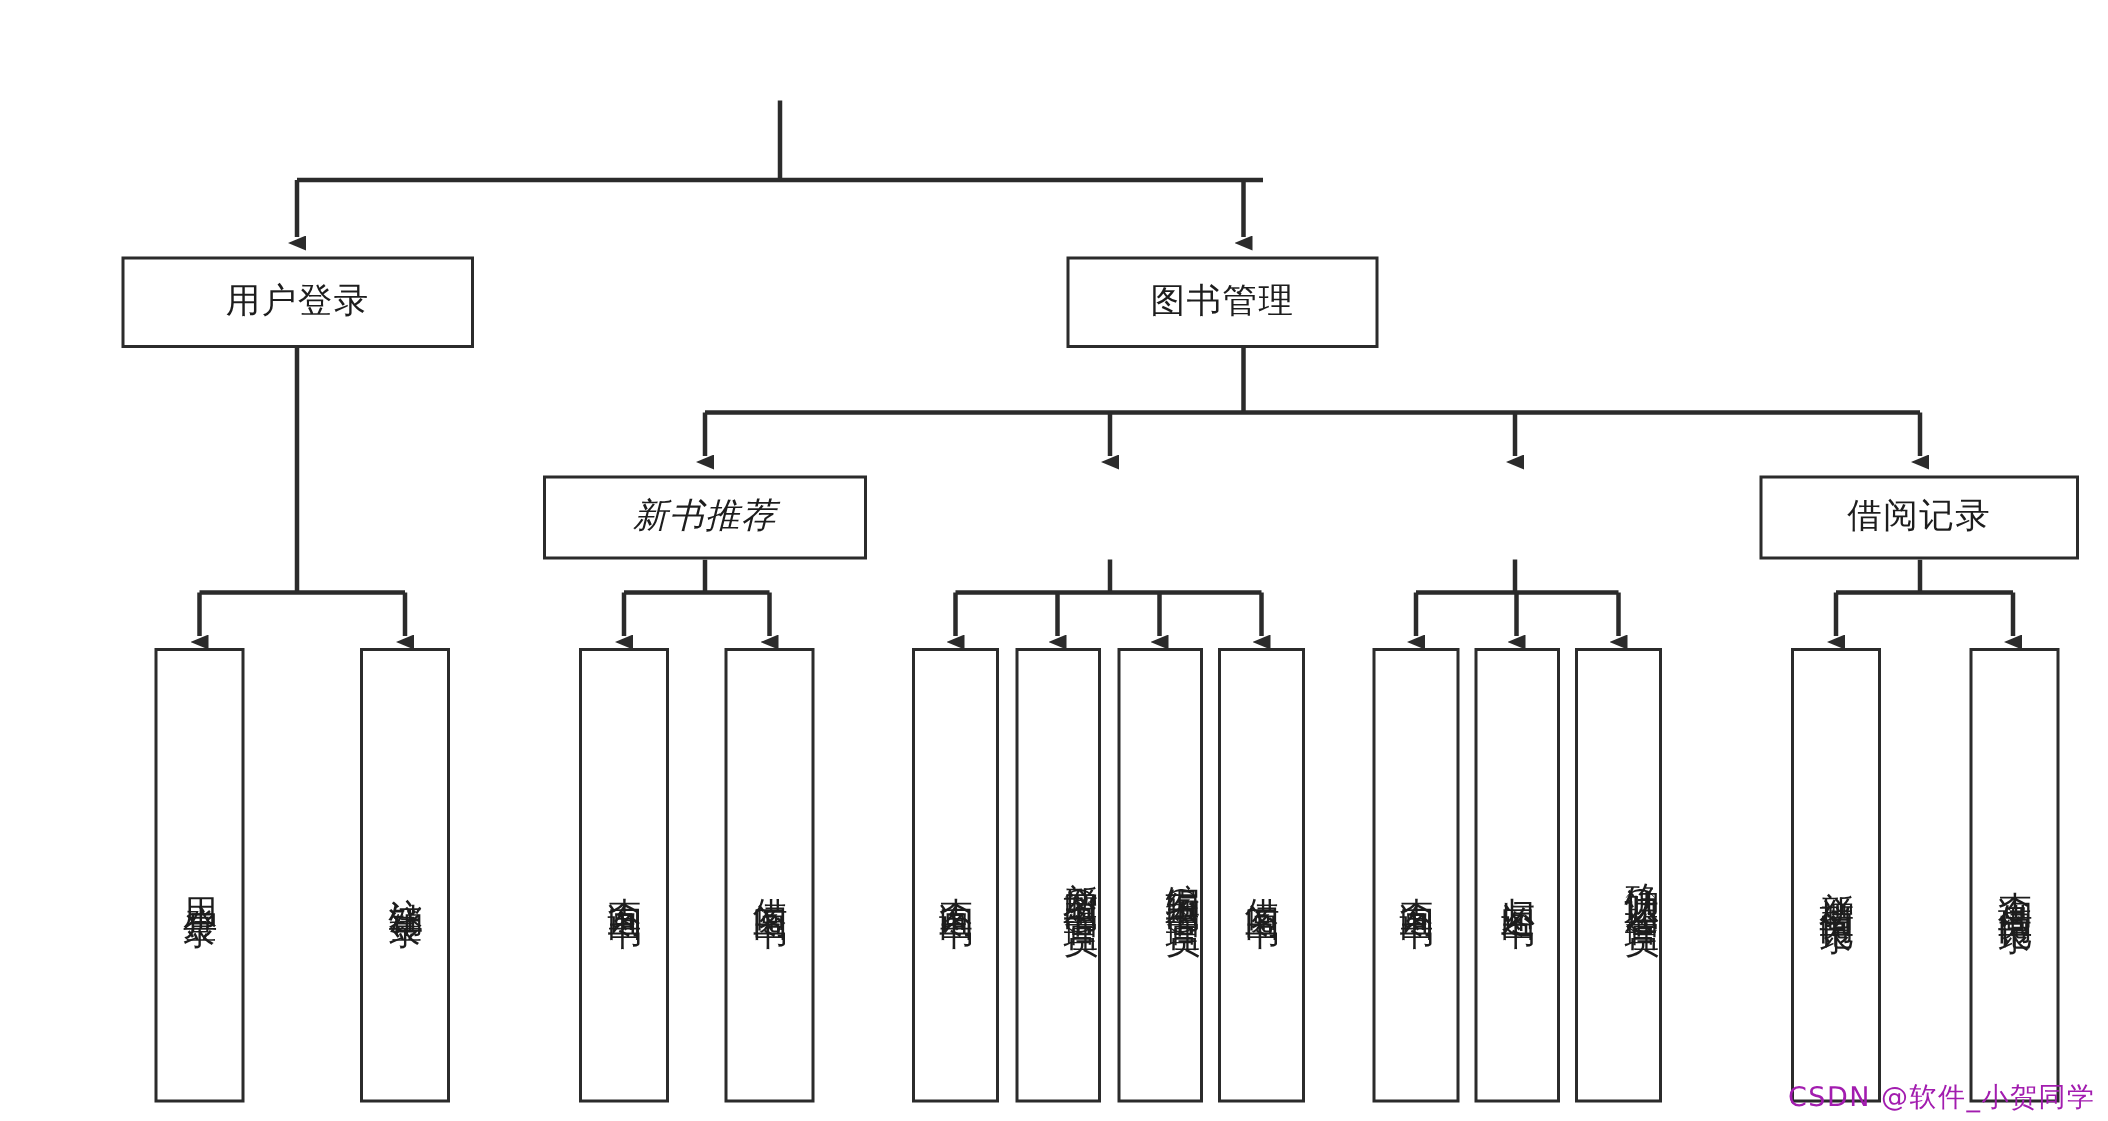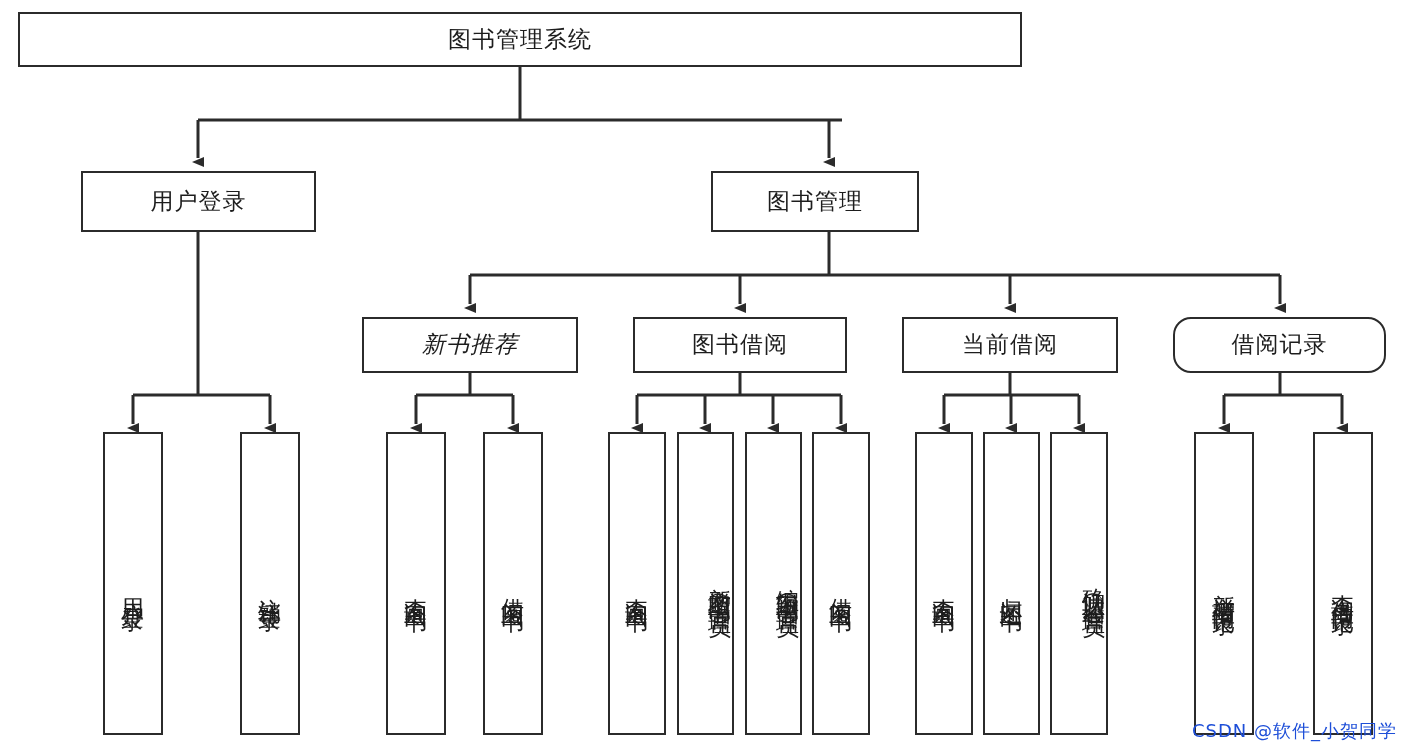--- a/index.html
+++ b/index.html
@@ -48,21 +48,21 @@
     justify-content:center;
   }
   .node.vert.root-leaf{
     align-items:center;
   }
   .watermark{
     position:absolute;
     right:8px;
     bottom:4px;
     font-size:18px;
-    color:#1d4ed8;
+    color:#a21caf;
     letter-spacing:1px;
     white-space:nowrap;
     user-select:none;
     margin-left:40px;
   }
 </style>
 </head>
 <body>
 
 <div id="canvas">
@@ -110,41 +110,32 @@
       <path d="M1011,395 L1011,424" marker-end="url(#arrow)"></path>
       <path d="M1079,395 L1079,424" marker-end="url(#arrow)"></path>
 
       <path d="M1280,373 L1280,395"></path>
       <path d="M1224,395 L1342,395"></path>
       <path d="M1224,395 L1224,424" marker-end="url(#arrow)"></path>
       <path d="M1342,395 L1342,424" marker-end="url(#arrow)"></path>
     </g>
   </svg>
 
-  <div class="node horiz" style="left:18px; top:12px; width:1004px; height:55px;">
-    <span>图书管理系统</span>
-  </div>
 
   <div class="node horiz" style="left:81px; top:171px; width:235px; height:61px;">
     <span>用户登录</span>
   </div>
   <div class="node horiz" style="left:711px; top:171px; width:208px; height:61px;">
     <span>图书管理</span>
   </div>
 
   <div class="node horiz" style="left:362px; top:317px; width:216px; height:56px;font-style:italic;">
     <span>新书推荐</span>
   </div>
-  <div class="node horiz" style="left:633px; top:317px; width:214px; height:56px;">
-    <span>图书借阅</span>
-  </div>
-  <div class="node horiz" style="left:902px; top:317px; width:216px; height:56px;">
-    <span>当前借阅</span>
-  </div>
-  <div class="node horiz" style="left:1173px; top:317px; width:213px; height:56px;border-radius:18px;">
+  <div class="node horiz" style="left:1173px; top:317px; width:213px; height:56px;">
     <span>借阅记录</span>
   </div>
 
   <div class="node vert root-leaf" style="left:103px; top:432px; width:60px; height:303px;">
     <span>用户登录</span>
   </div>
   <div class="node vert root-leaf" style="left:240px; top:432px; width:60px; height:303px;">
     <span>注销登录</span>
   </div>
 

